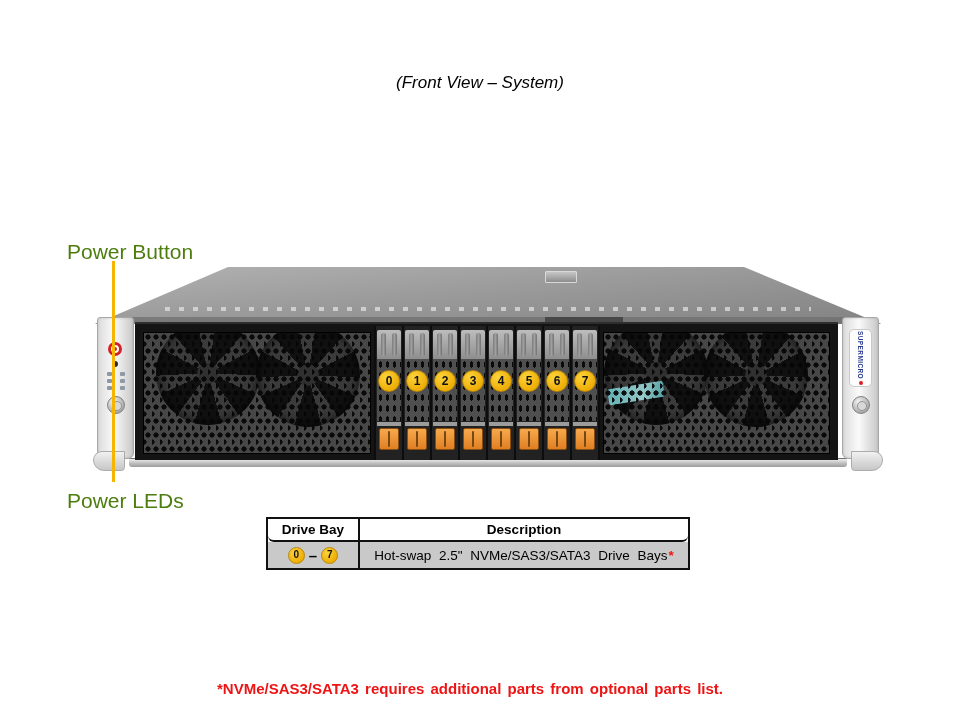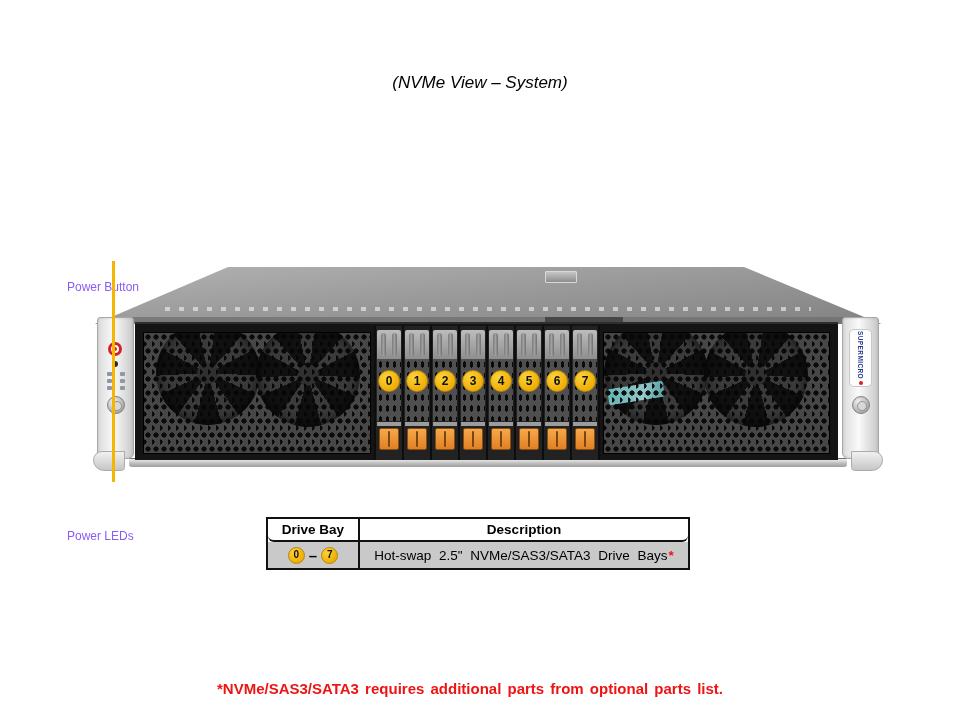--- a/index.html
+++ b/index.html
@@ -8,21 +8,21 @@
     font-family:"Liberation Sans","DejaVu Sans",sans-serif;
     background:#ffffff; position:relative; overflow:hidden; color:#000;
   }
   .abs { position:absolute; }
 
   
   .page-title {
     top:73px; left:0; width:960px; text-align:center;
     font-size:17px; font-style:italic; color:#000;
   }
-  .callout-label { font-size:12px; color:#8b5cf6;margin-top:40px; }
+  .callout-label { font-size:21px; color:#4d7c0f; }
   .label-power  { left:67px; top:240px; }
   .label-status { left:67px; top:489px; }
   .callout-line {
     left:112px; top:261px; width:3px; height:221px;
     background:#F5B500; z-index:30;
   }
 
   
   .server { left:95px; top:267px; width:786px; height:200px; }
 
@@ -194,21 +194,21 @@
   
   .footnote {
     left:470px; top:680px; transform:translateX(-50%);
     font-size:15px; font-weight:700; color:#EE1414;
     word-spacing:2px; white-space:nowrap;
   }
 </style>
 </head>
 <body>
 
-<div class="abs page-title">(NVMe View – System)</div>
+<div class="abs page-title">(Front View – System)</div>
 
 <div class="abs callout-label label-power">Power Button</div>
 <div class="abs callout-line"></div>
 <div class="abs callout-label label-status">Power LEDs</div>
 
 <div class="abs server">
   <div class="abs lid">
     <div class="abs lid-badge"></div>
     <div class="abs lid-vents"></div>
     <div class="abs lid-lip"></div>

